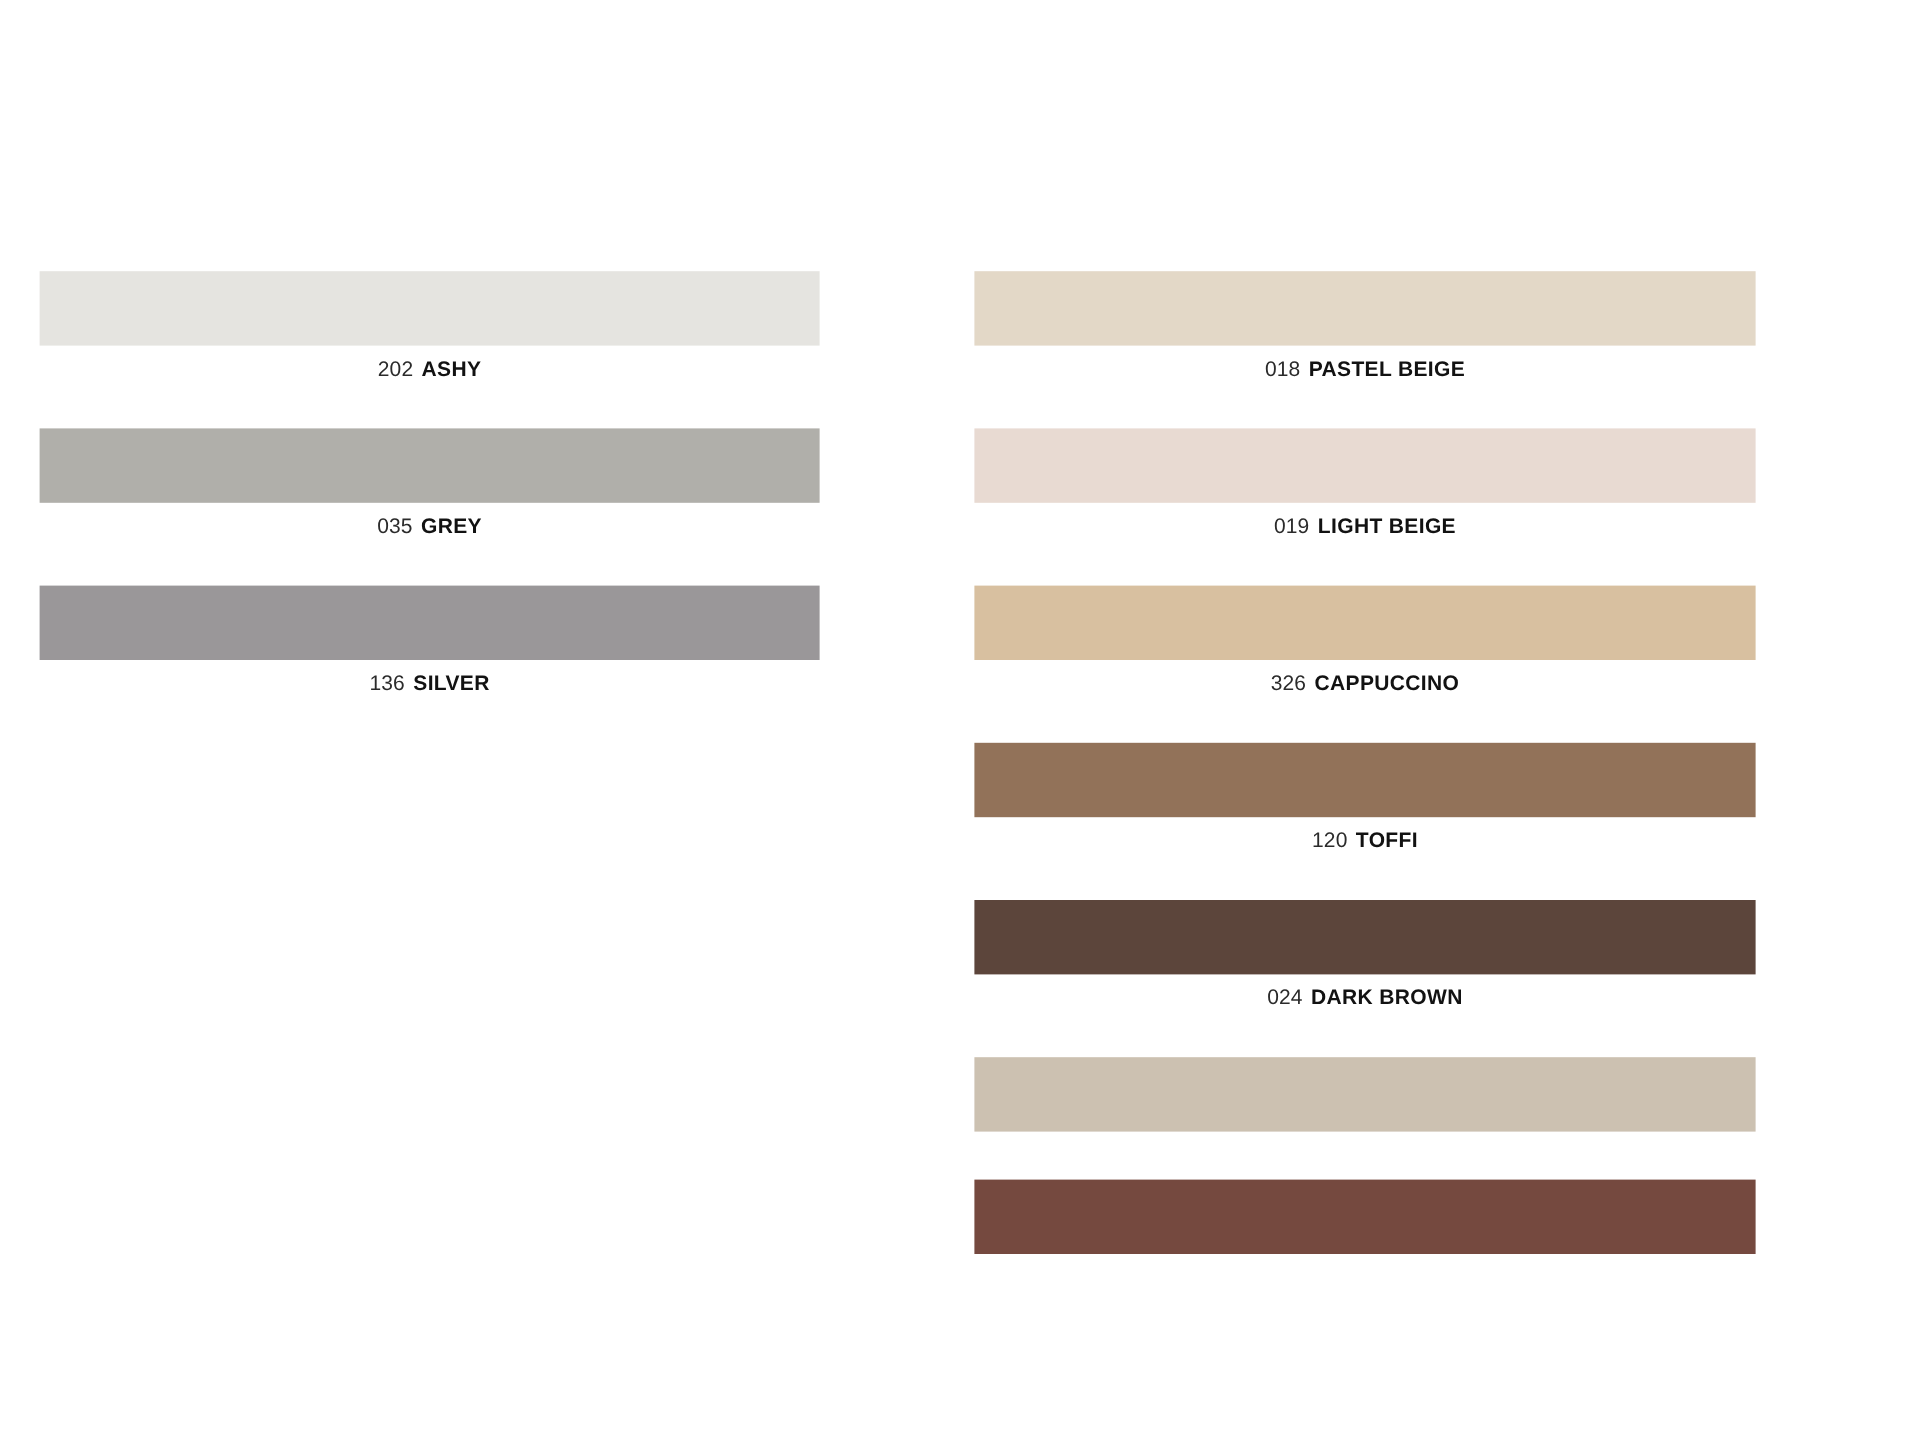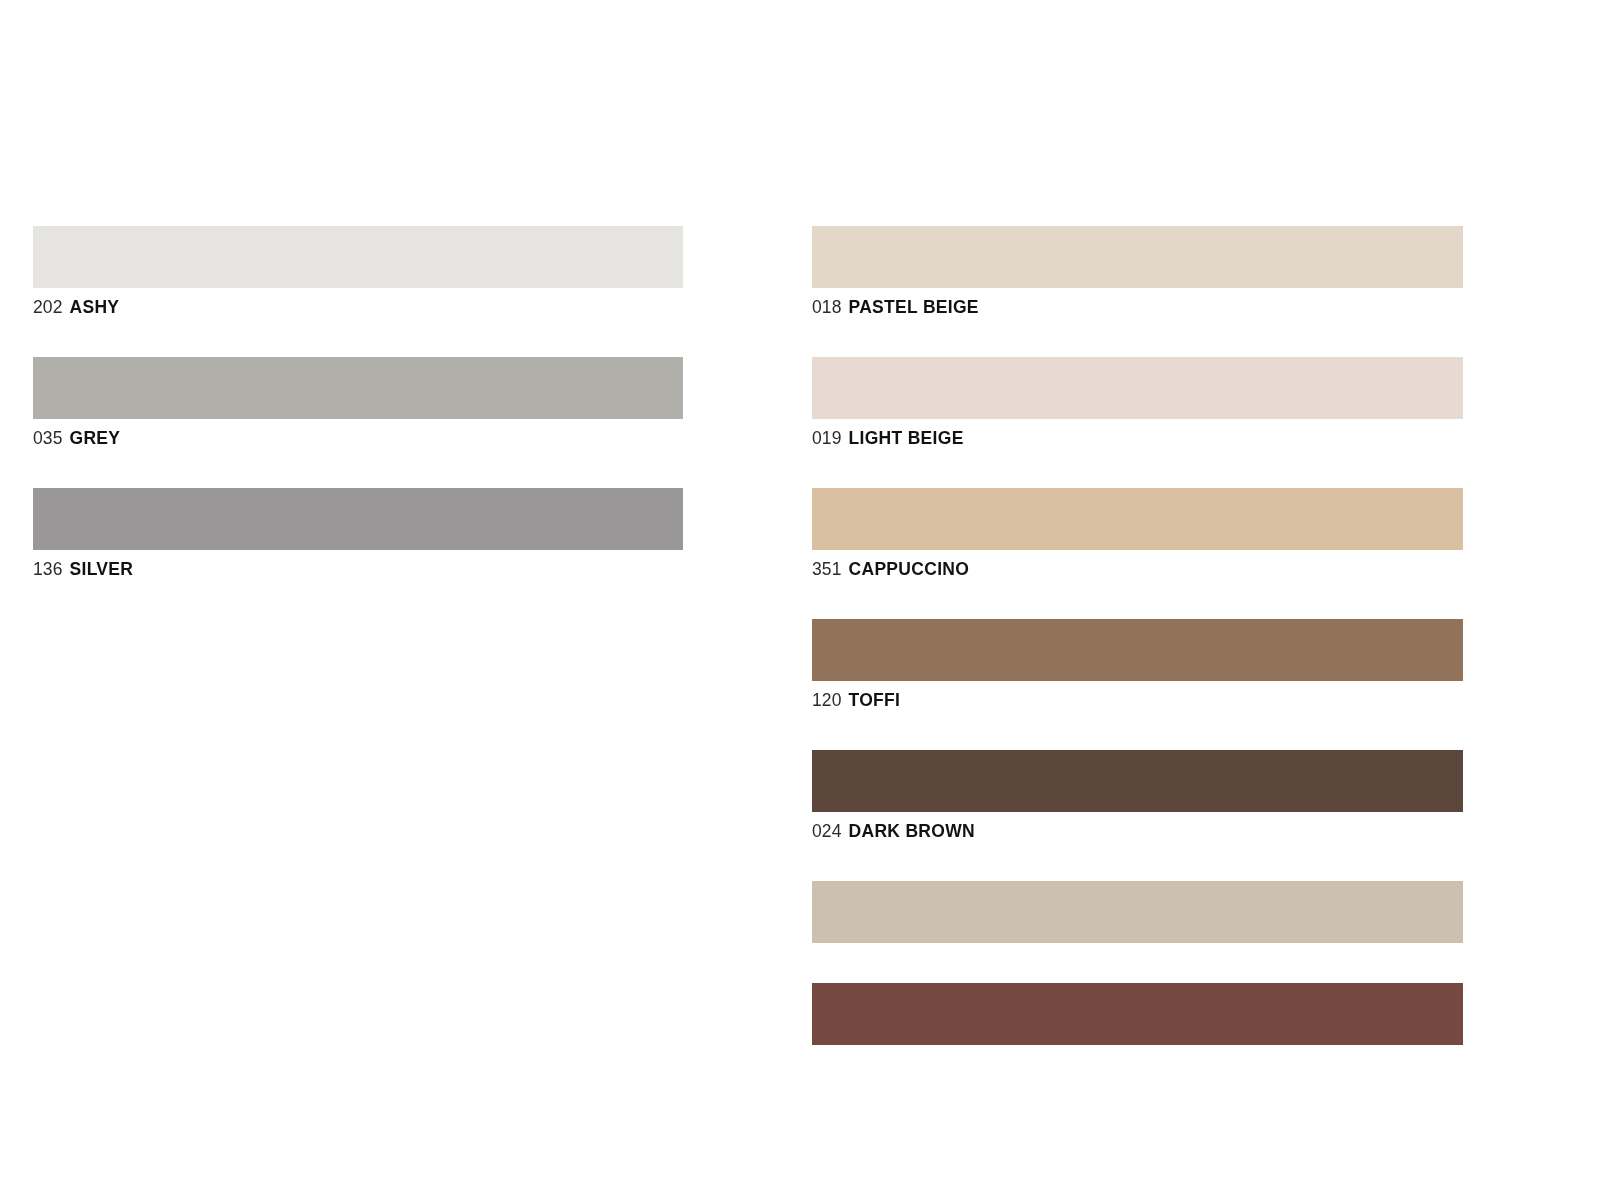--- a/index.html
+++ b/index.html
@@ -16,20 +16,21 @@
   }
   .sheet {
     position: relative;
     width: 1600px;
     height: 1200px;
     background: #ffffff;
   }
   .column {
     position: absolute;
     top: 0;
+    text-align: center;
   }
   .column-left {
     left: 33px;
     top: 226px;
     width: 650px;
   }
   .column-right {
     left: 812px;
     top: 226px;
     width: 651px;
@@ -86,21 +87,21 @@
       <div class="swatch-entry">
         <div class="swatch-chip" style="background-color: rgb(227, 216, 199);"></div>
         <div class="swatch-label"><span class="swatch-code">018</span><span class="swatch-name">PASTEL BEIGE</span></div>
       </div>
       <div class="swatch-entry">
         <div class="swatch-chip" style="background-color: rgb(232, 218, 210);"></div>
         <div class="swatch-label"><span class="swatch-code">019</span><span class="swatch-name">LIGHT BEIGE</span></div>
       </div>
       <div class="swatch-entry">
         <div class="swatch-chip" style="background-color: rgb(216, 192, 160);"></div>
-        <div class="swatch-label"><span class="swatch-code">351</span><span class="swatch-name">CAPPUCCINO</span></div>
+        <div class="swatch-label"><span class="swatch-code">326</span><span class="swatch-name">CAPPUCCINO</span></div>
       </div>
       <div class="swatch-entry">
         <div class="swatch-chip" style="background-color: rgb(146, 114, 89);"></div>
         <div class="swatch-label"><span class="swatch-code">120</span><span class="swatch-name">TOFFI</span></div>
       </div>
       <div class="swatch-entry">
         <div class="swatch-chip" style="background-color: rgb(92, 69, 59);"></div>
         <div class="swatch-label"><span class="swatch-code">024</span><span class="swatch-name">DARK BROWN</span></div>
       </div>
       <div class="swatch-entry">

